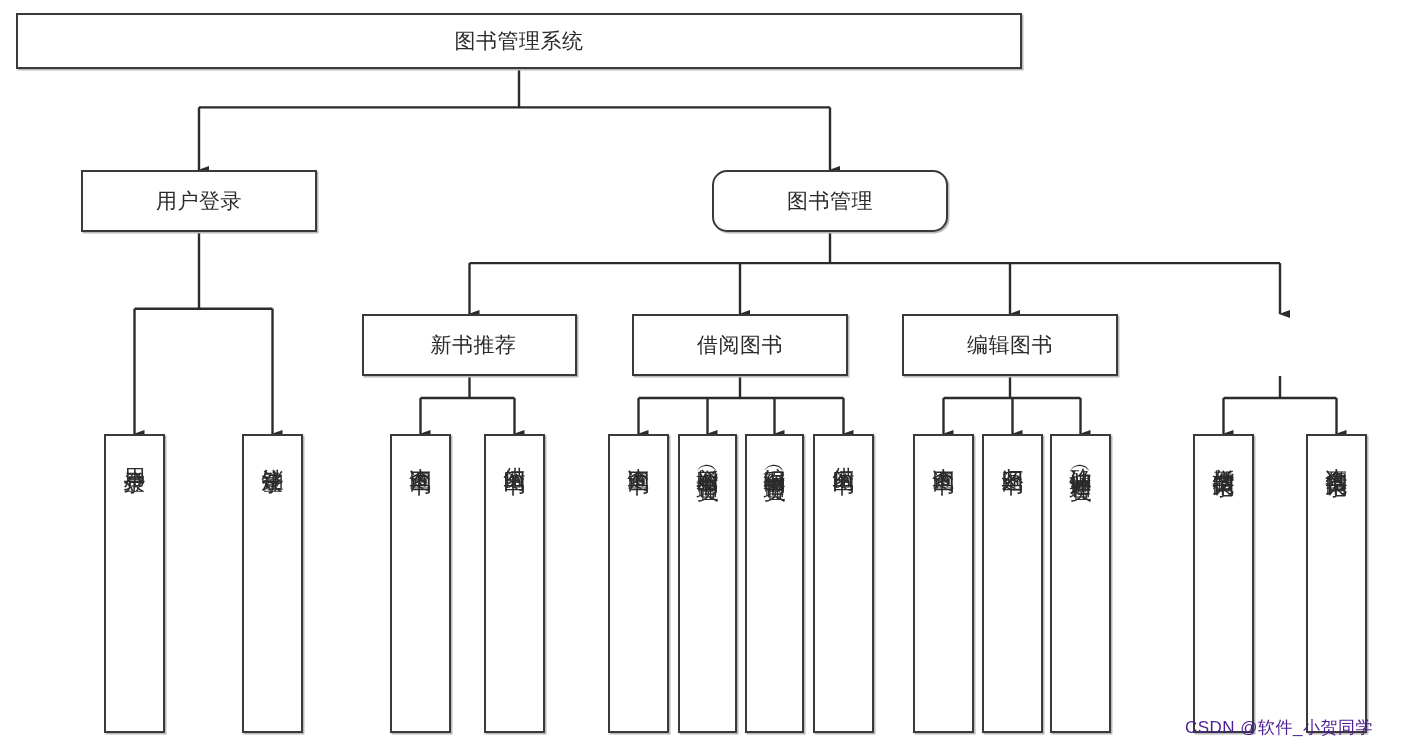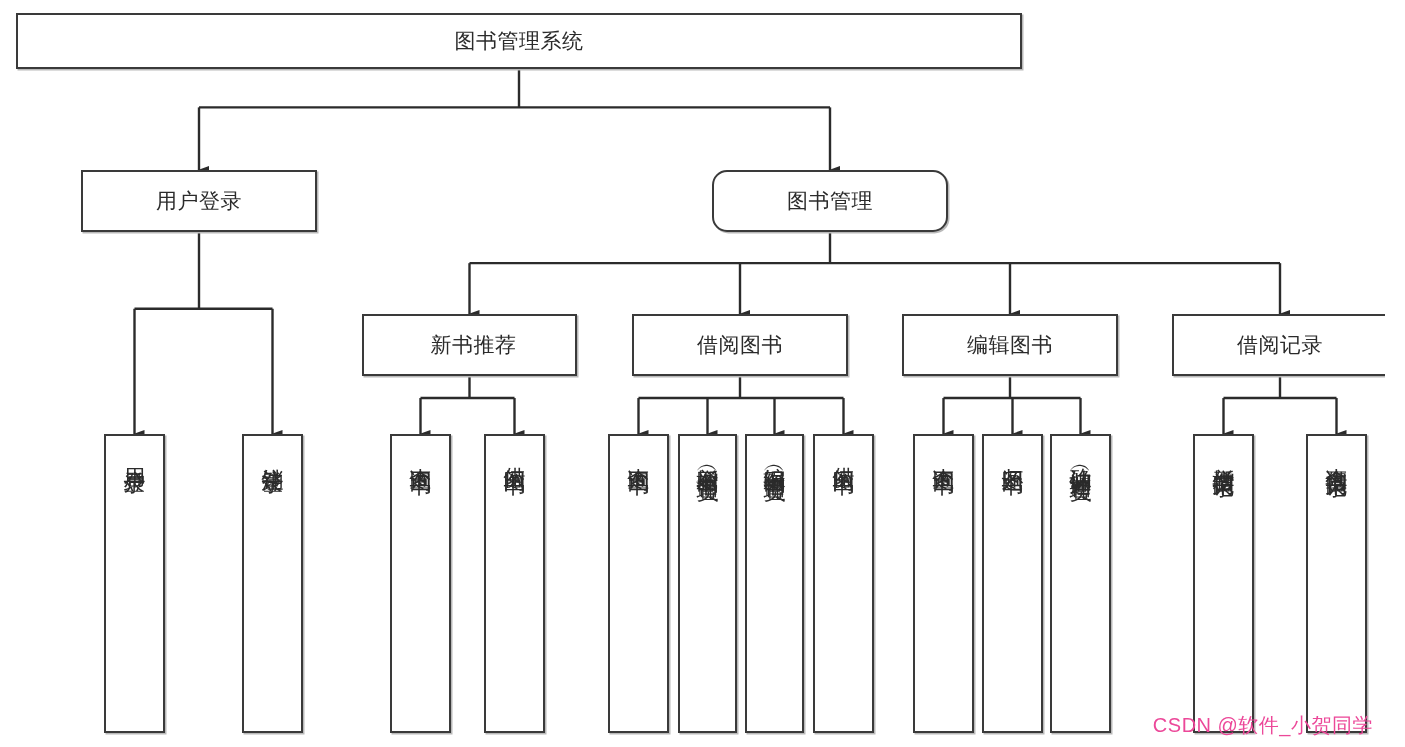--- a/index.html
+++ b/index.html
@@ -52,22 +52,22 @@
     white-space: normal;
     letter-spacing: 2px;
     line-height: 1;
     font-size: 22px;
     max-height: 100%;
   }
   #watermark {
     position: absolute;
     right: 12px;
     bottom: 8px;
-    color: #ec4899;
-    font-size: 20px;
+    color: #4c1d95;
+    font-size: 17px;
     letter-spacing: 0.5px;
     user-select: none;
   }
 </style>
 </head>
 <body>
 
 <div id="canvas">
 
   <svg id="edges">
@@ -126,23 +126,20 @@
 
   <div class="node" style="left: 362px; top: 314px; width: 215px; height: 62px; padding-left: 8px;">
     <span class="lbl">新书推荐</span>
   </div>
   <div class="node" style="left: 632px; top: 314px; width: 216px; height: 62px;">
     <span class="lbl">借阅图书</span>
   </div>
   <div class="node" style="left: 902px; top: 314px; width: 216px; height: 62px;">
     <span class="lbl">编辑图书</span>
   </div>
-  <div class="node" style="left: 1172px; top: 314px; width: 216px; height: 62px;">
-    <span class="lbl">借阅记录</span>
-  </div>
 
   <div class="node vertical" style="left: 104px; top: 434px; width: 61px; height: 299px;">
     <span class="lbl">用户登录</span>
   </div>
   <div class="node vertical" style="left: 242px; top: 434px; width: 61px; height: 299px;">
     <span class="lbl">注销登录</span>
   </div>
 
   <div class="node vertical" style="left: 390px; top: 434px; width: 61px; height: 299px;">
     <span class="lbl">查询图书</span>

